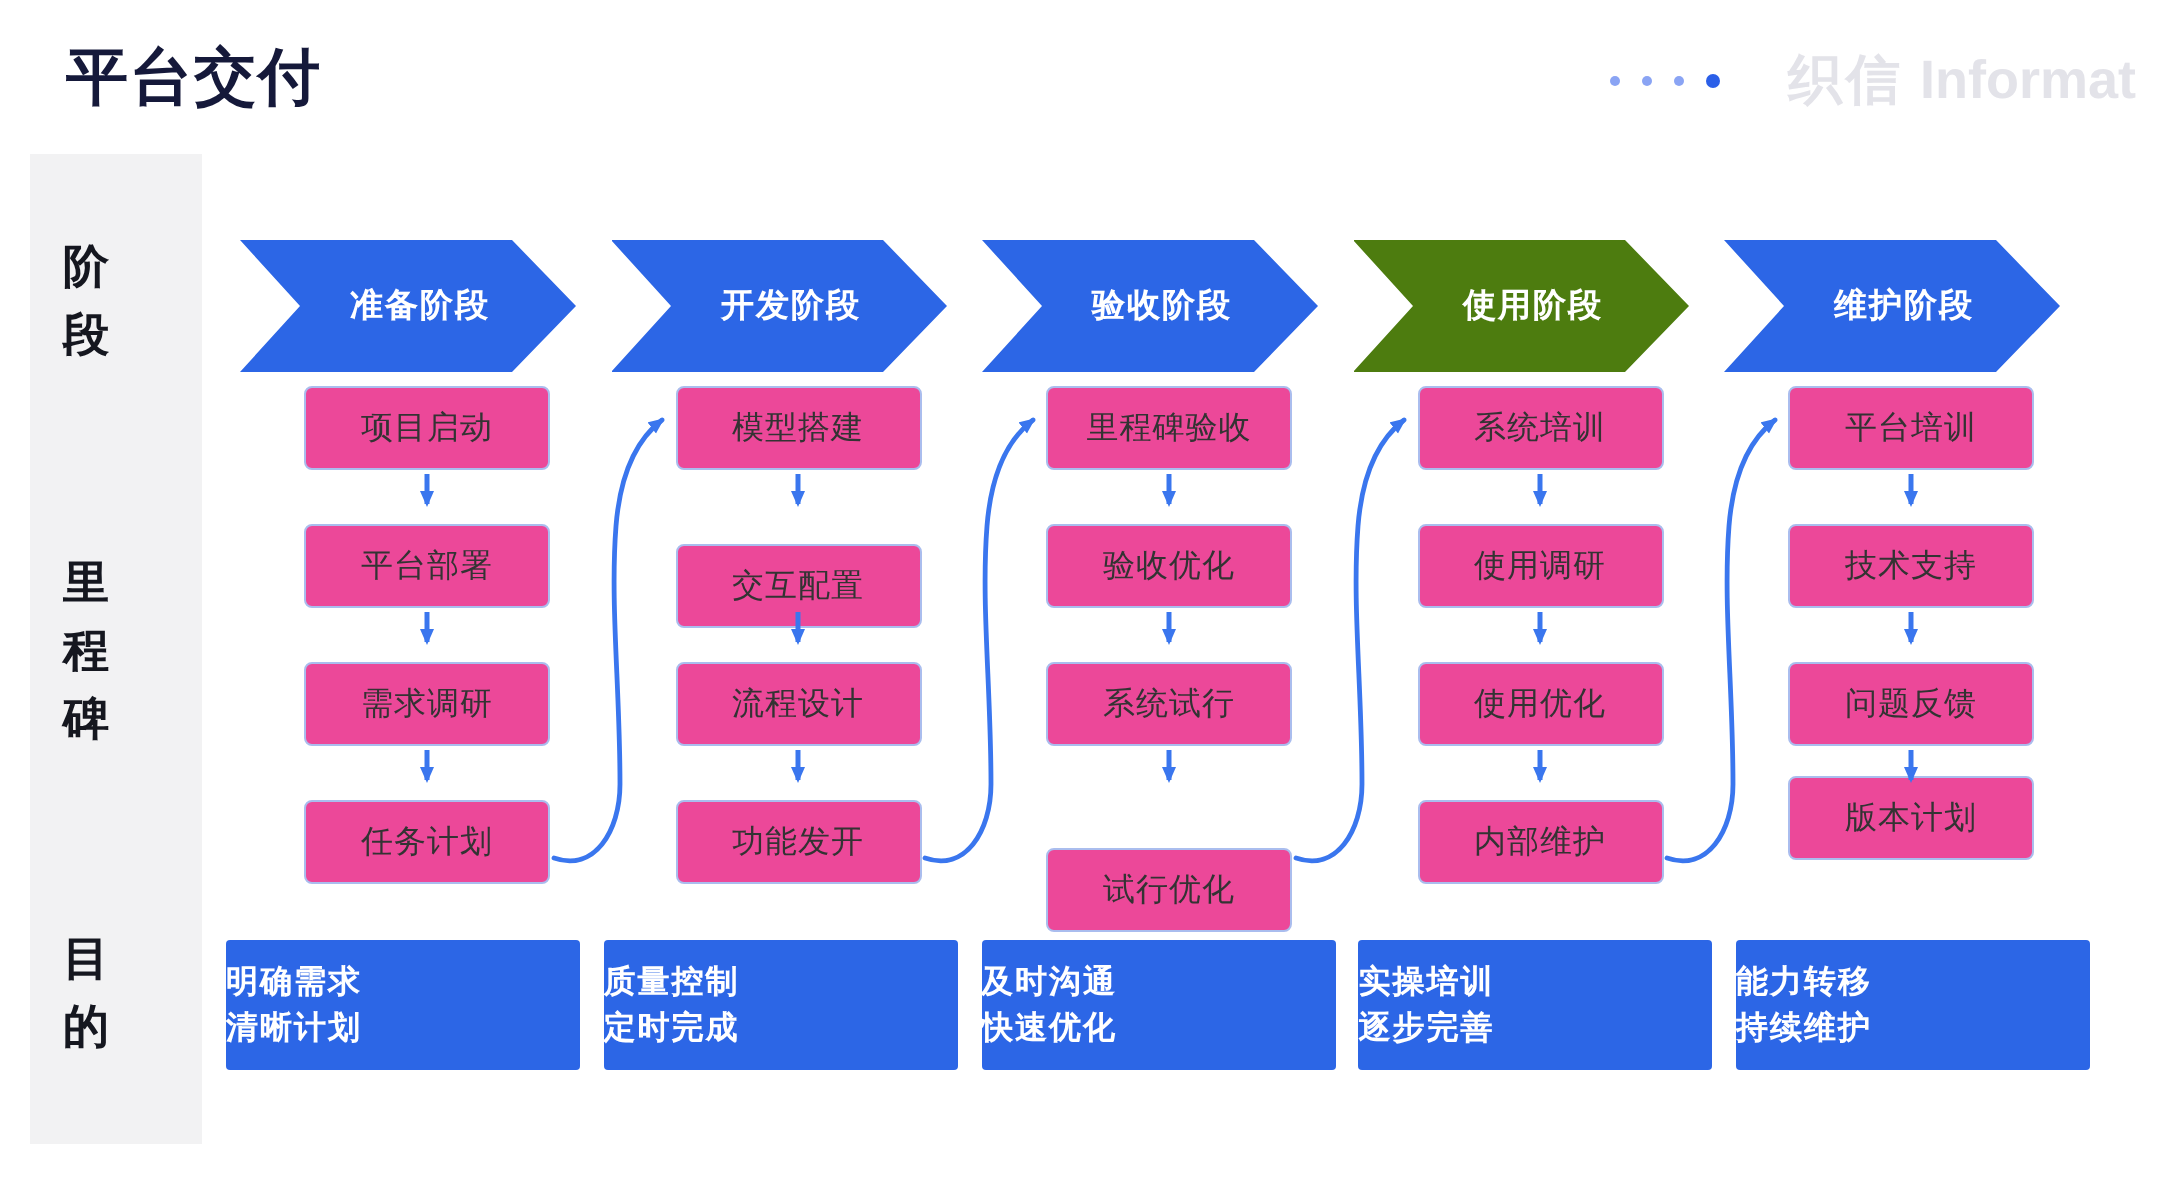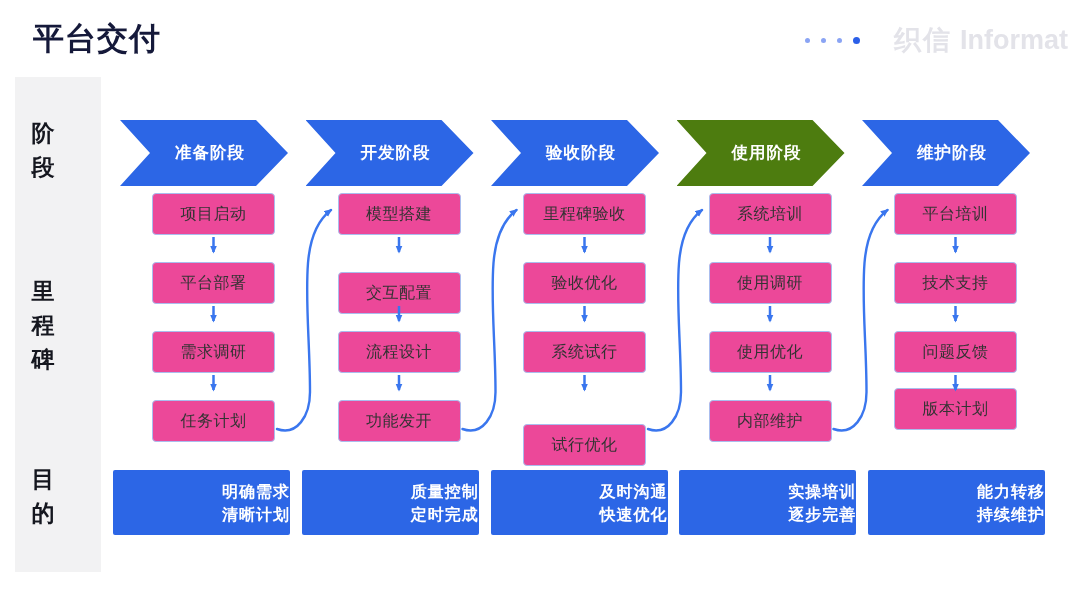--- a/index.html
+++ b/index.html
@@ -39,21 +39,21 @@
   
   .mbox{
     position:absolute;width:123px;height:42px;background:#ec4899;
     border:1.4px solid #aabdee;border-radius:4px;box-sizing:border-box;
     display:flex;align-items:center;justify-content:center;
     font-size:16px;color:#333333;letter-spacing:0.5px;
   }
   
   .pbox{
     position:absolute;top:470px;width:177px;height:65px;border-radius:2px;
-    display:flex;flex-direction:column;align-items:flex-end;justify-content:center;
+    display:flex;flex-direction:column;align-items:flex-start;justify-content:center;
     color:#ffffff;font-size:16px;font-weight:700;line-height:23px;letter-spacing:1px;
   }
   
   #overlay{position:absolute;left:0;top:0;pointer-events:none;}
 </style>
 </head>
 <body>
 
 <div id="stage">
 

